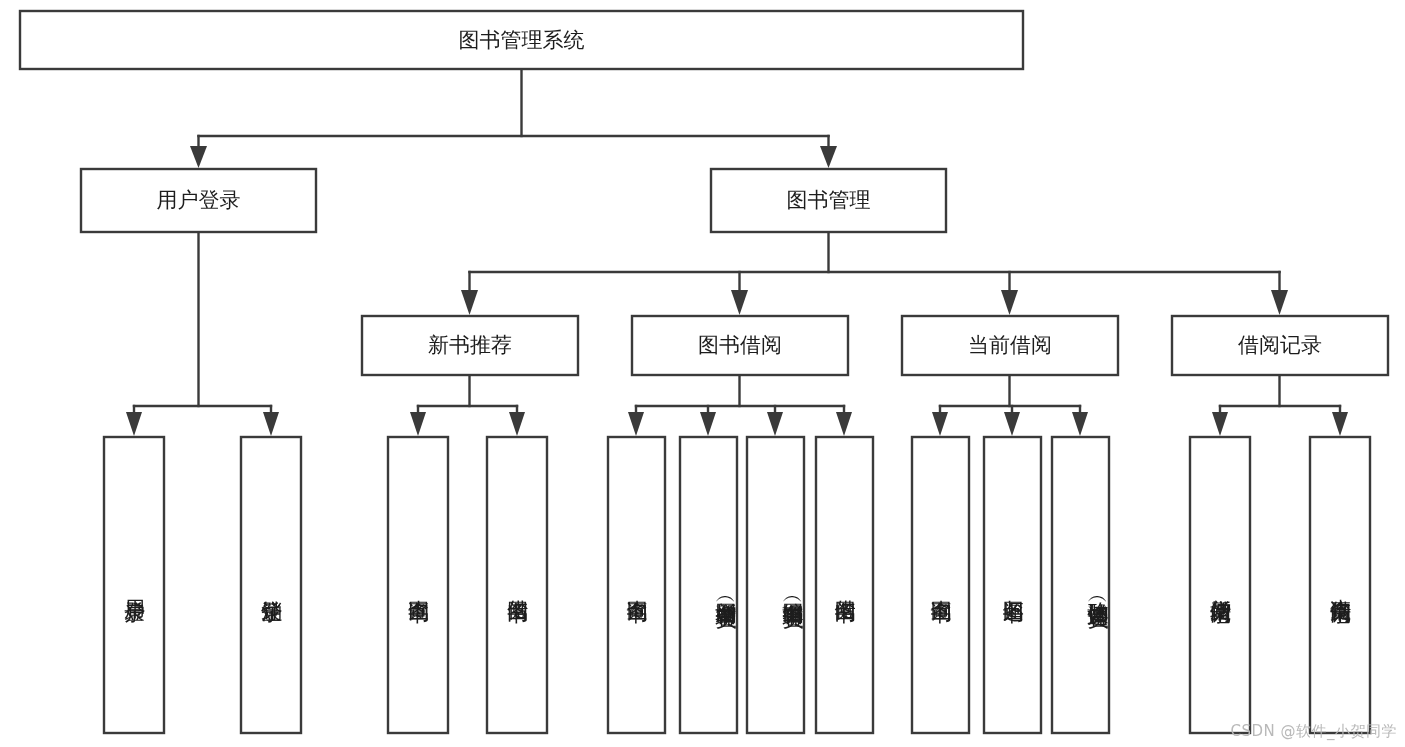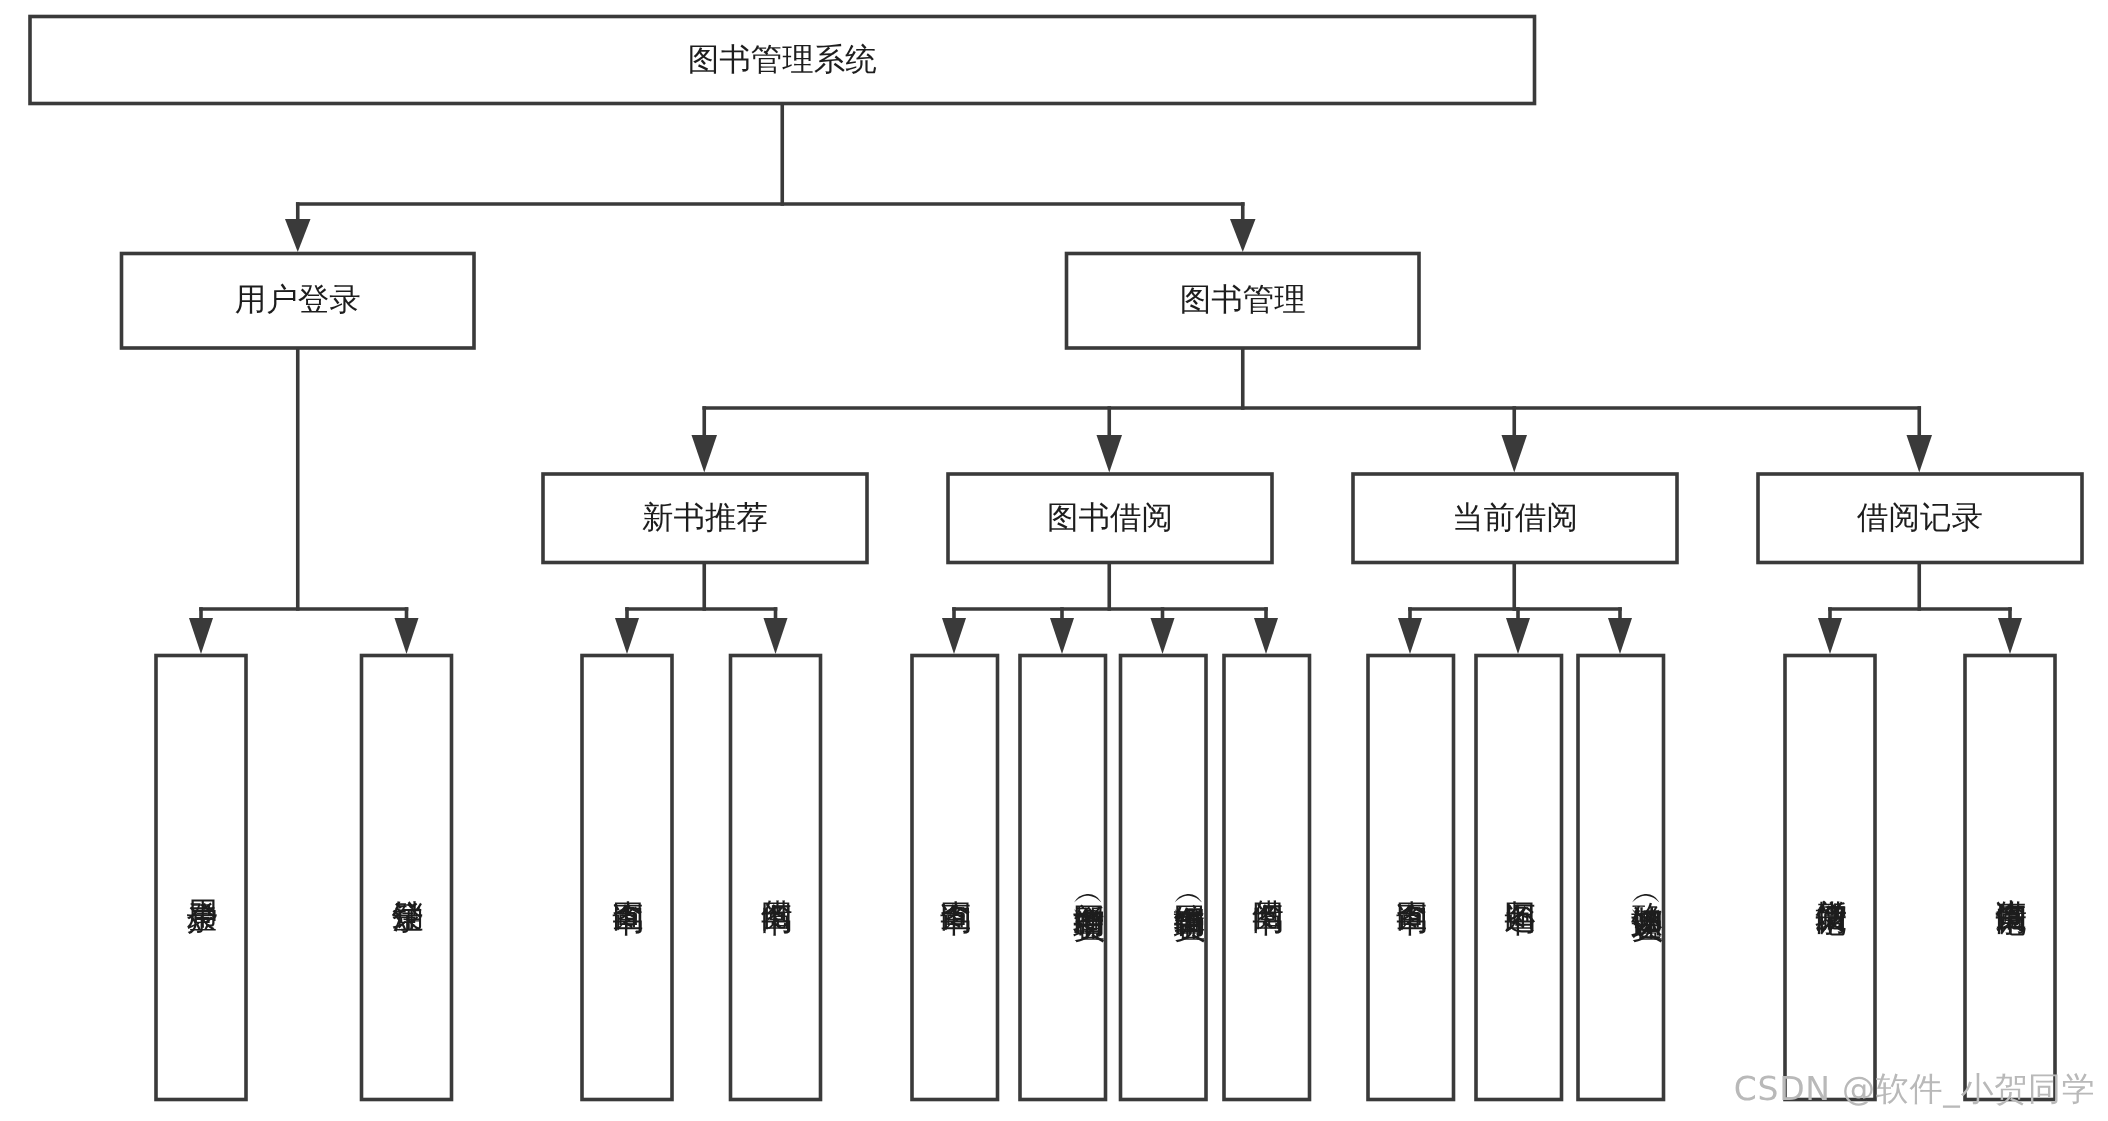--- a/index.html
+++ b/index.html
@@ -62,21 +62,21 @@
     color: #1d1d1d;
     letter-spacing: 1px;
     white-space: nowrap;
     pointer-events: none;
   }
   .watermark {
     position: absolute;
     right: 8px;
     bottom: 6px;
     font-family: "DejaVu Sans", "Liberation Sans", sans-serif;
-    font-size: 22px;
+    font-size: 15px;
     color: #b9b9b9;
     letter-spacing: 0.5px;
     user-select: none;
   }
 </style>
 </head>
 <body>
 
 <div id="diagram-root">
 

